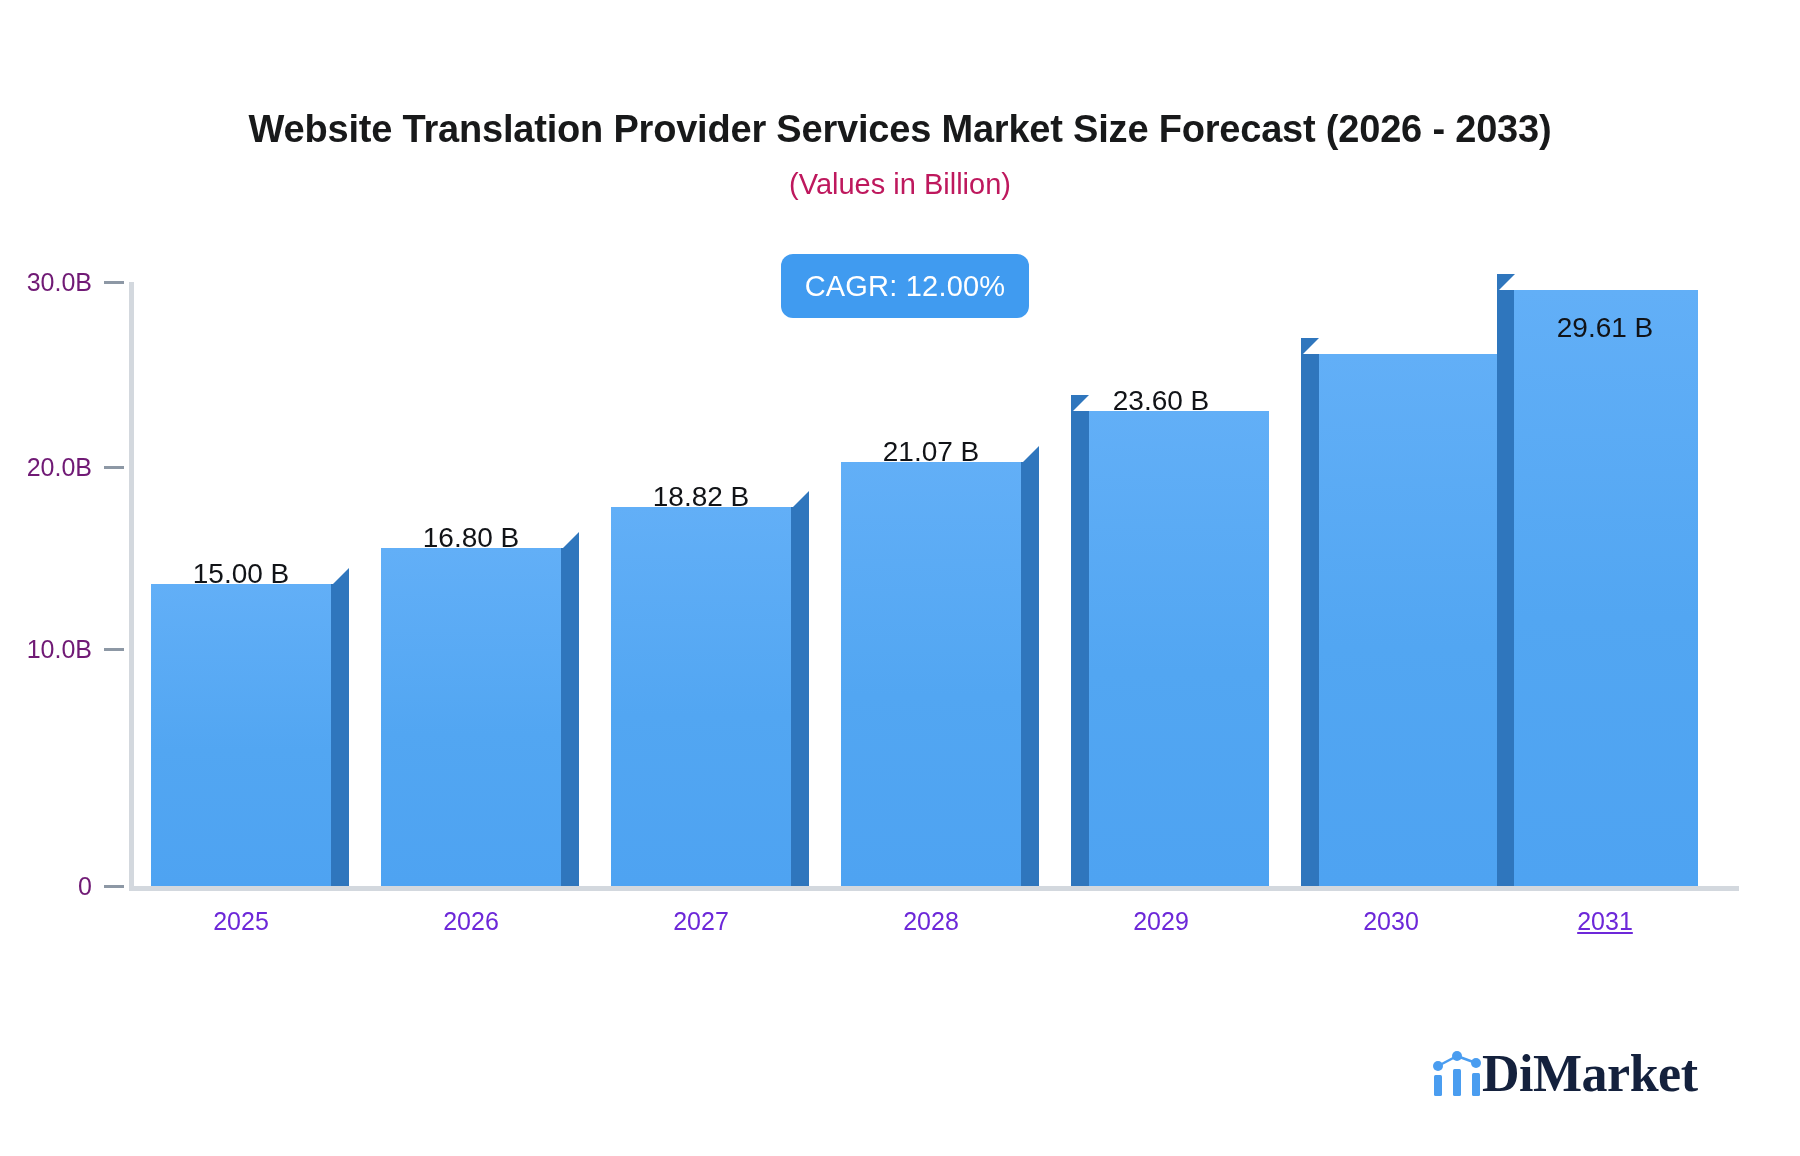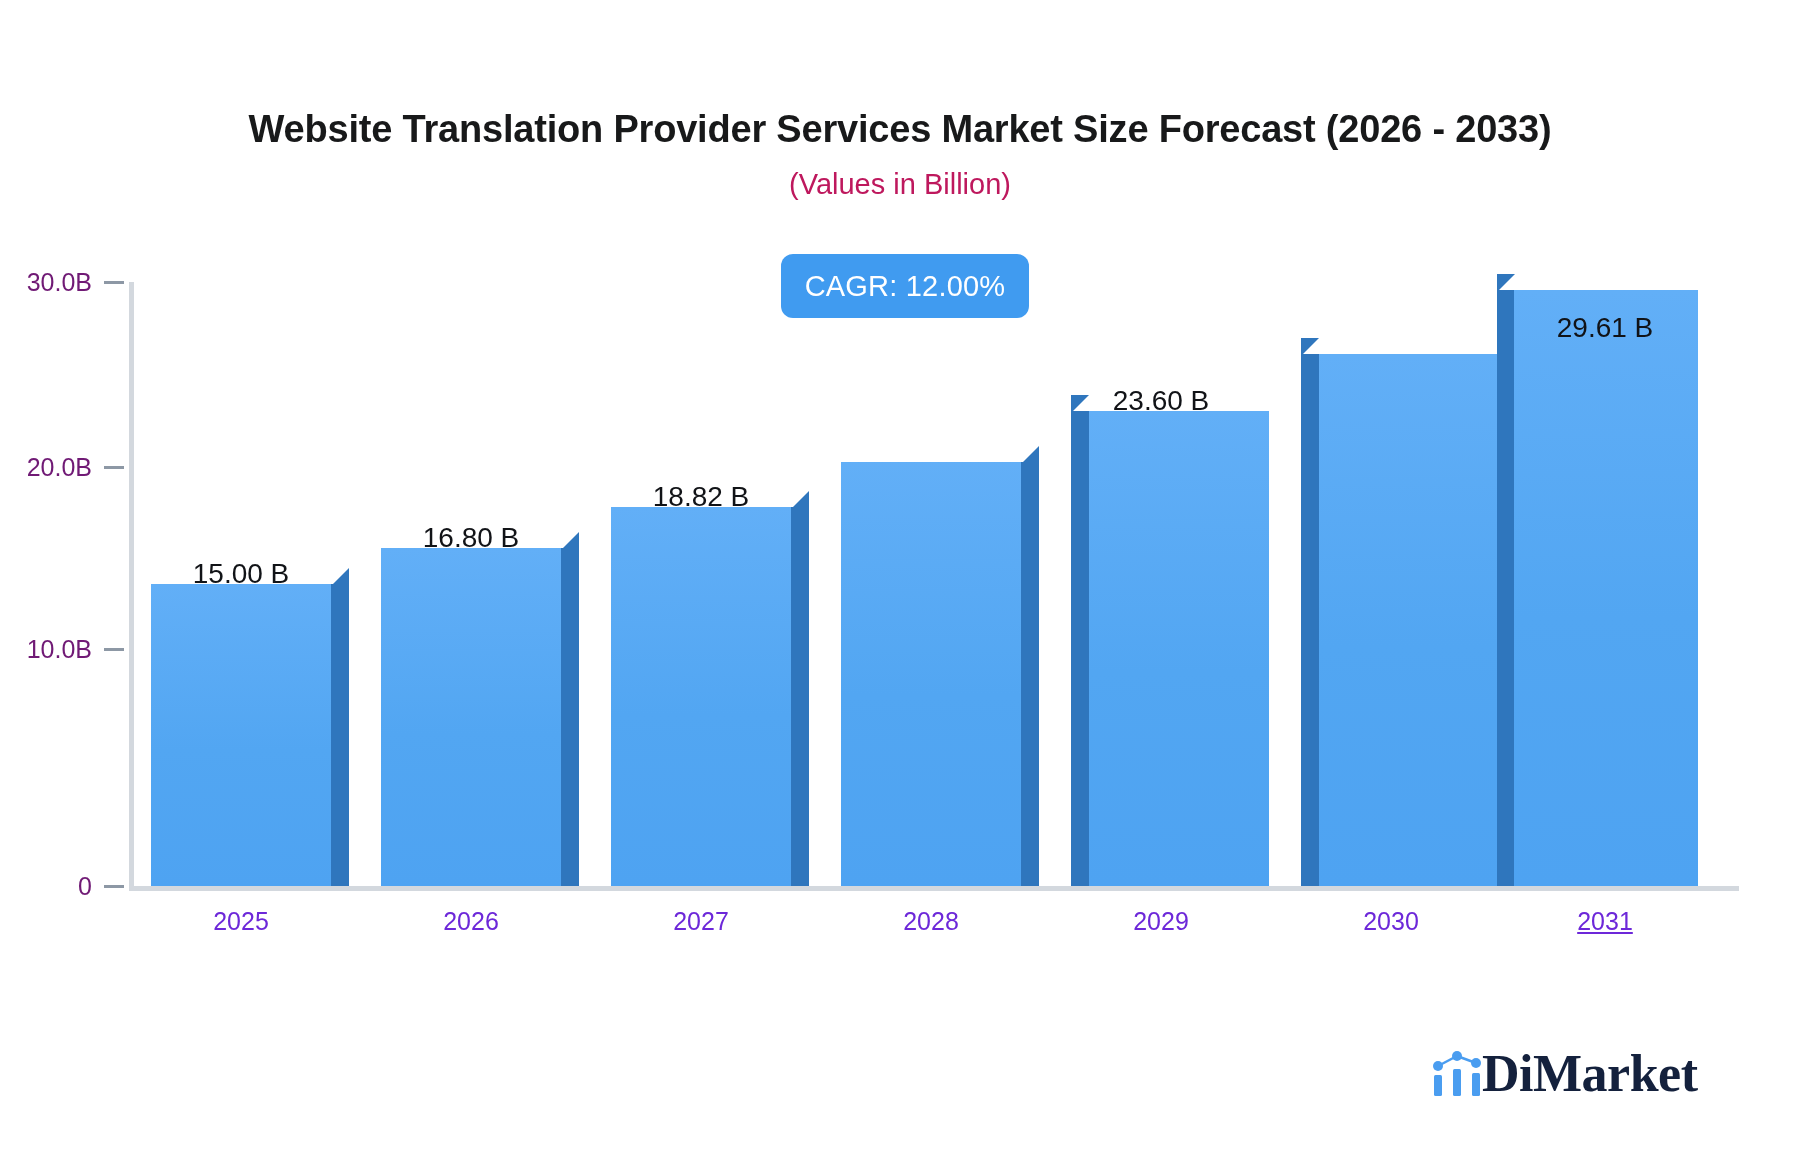--- a/index.html
+++ b/index.html
@@ -233,20 +233,21 @@
       <div class="bar-side" style="left:0px;height:596px;"></div>
       <svg class="bar-top" style="left:0px;top:-8px;width:18px;height:18px;" viewBox="0 0 18 18">
           <polygon points="0,18 18,0 0,0" fill="#2f76bd"></polygon>
         </svg>
       <div class="bar-front" style="left:17px;width:184px;height:596px;"></div>
     </div>
 
     <div class="bar-value-label" style="left:91px;top:558px;">15.00 B</div>
     <div class="bar-value-label" style="left:321px;top:522px;">16.80 B</div>
     <div class="bar-value-label" style="left:551px;top:481px;">18.82 B</div>
+    <div class="bar-value-label" style="left:781px;top:436px;">21.07 B</div>
     <div class="bar-value-label" style="left:1011px;top:385px;">23.60 B</div>
     <div class="bar-value-label" style="left:1455px;top:264px;margin-top:48px;">29.61 B</div>
 
     <div class="x-tick-label" style="left:111px;">2025</div>
     <div class="x-tick-label" style="left:341px;">2026</div>
     <div class="x-tick-label" style="left:571px;">2027</div>
     <div class="x-tick-label" style="left:801px;">2028</div>
     <div class="x-tick-label" style="left:1031px;">2029</div>
     <div class="x-tick-label" style="left:1261px;">2030</div>
     <div class="x-tick-label" style="left:1475px;text-decoration:underline;">2031</div>

